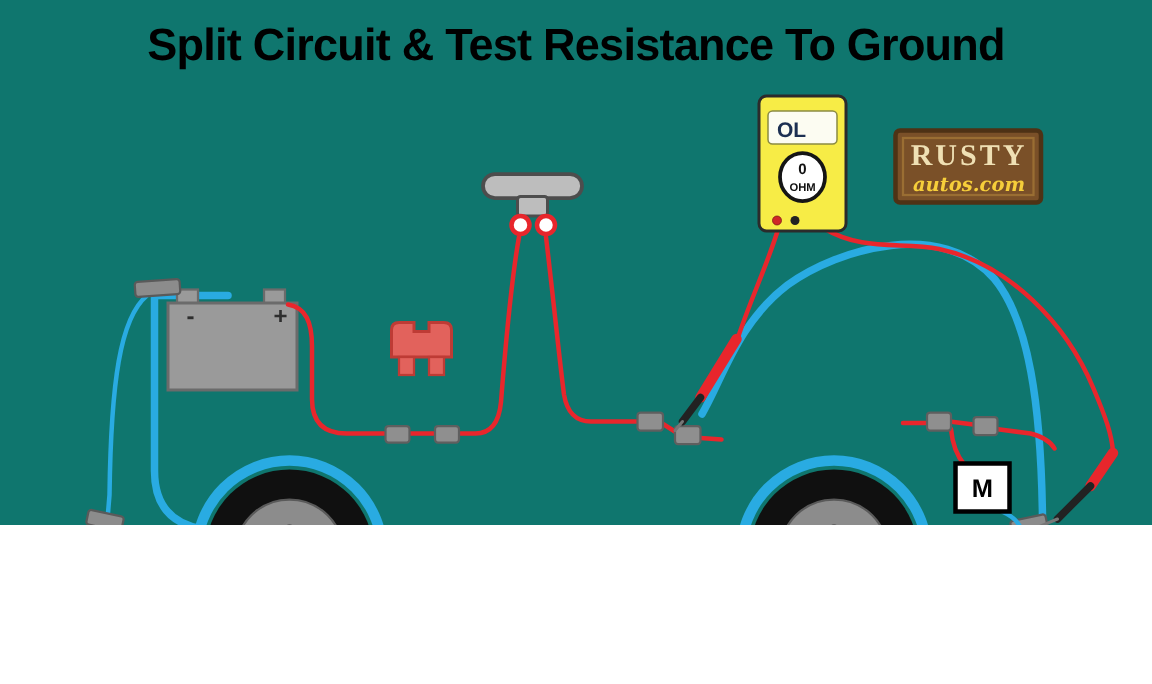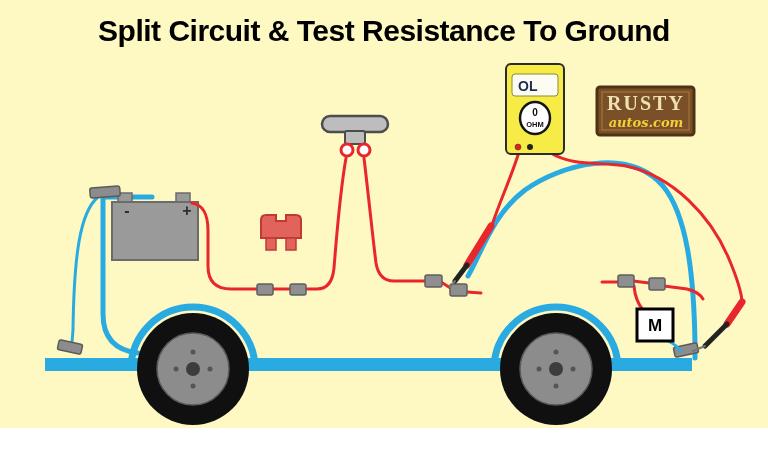--- a/index.html
+++ b/index.html
@@ -1,17 +1,17 @@
 <!DOCTYPE html>
 <html><head>
 <meta charset="utf-8">
 <style>
   html,body{margin:0;padding:0;background:#fff;}
   .stage{
-    position:relative;width:768px;height:428px;background:#fef9c3;
+    position:relative;width:768px;height:350px;background:#0f766e;
     overflow:hidden;margin:0 auto;font-family:"Liberation Sans",sans-serif;
   }
   .title{
     position:absolute;top:14px;left:0;right:0;text-align:center;
     font-size:30px;font-weight:900;letter-spacing:-0.5px;color:#000;
     font-family:"Liberation Sans",sans-serif;
   }
   svg{position:absolute;top:0;left:0;}
   svg text{font-family:"Liberation Sans",sans-serif;}
   .serif{font-family:"Liberation Serif",serif;}

